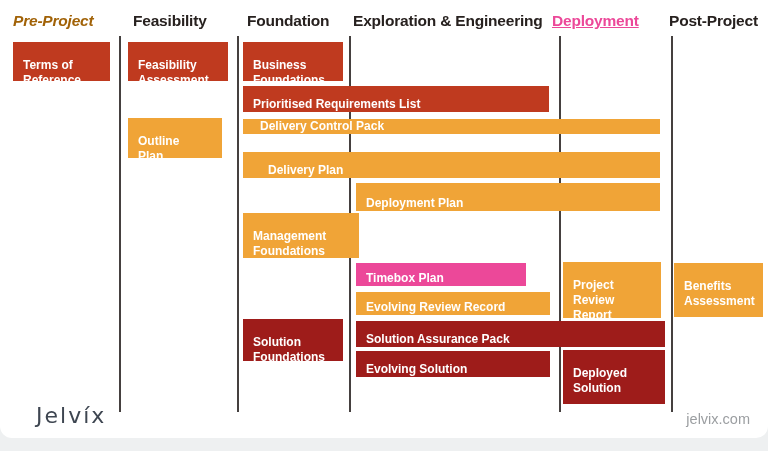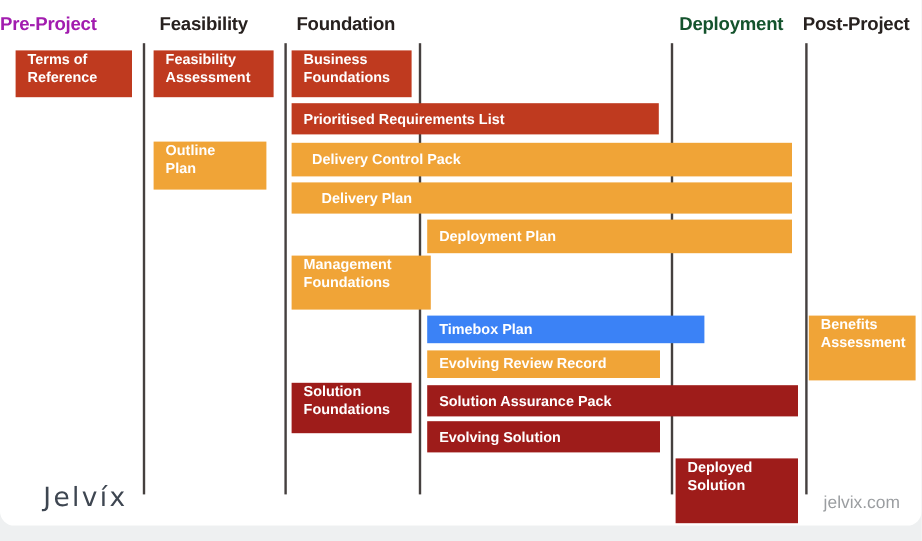--- a/index.html
+++ b/index.html
@@ -3,39 +3,40 @@
 <meta charset="utf-8">
 <style>
   * { margin:0; padding:0; box-sizing:border-box; }
   html,body { width:768px; height:451px; overflow:hidden;
     background:#eef0f1; font-family:"Liberation Sans", sans-serif; }
   .card { position:relative; width:768px; height:438px; background:#ffffff;
     border-radius:0 0 12px 12px; }
   .phase-label { position:absolute; top:12px; font-size:15.5px; font-weight:800;
     color:#27211f; letter-spacing:-0.2px; white-space:nowrap; }
   .divider { position:absolute; top:36px; width:2px; height:376px; background:#45403f; }
-  .bar { position:absolute; display:flex; align-items:center;
+  .bar { position:absolute; display:flex; align-items:flex-end;
     padding:0 8px 0 10px; color:#ffffff; font-size:12px; font-weight:700;
     line-height:15px; overflow:hidden; }
-  .bar.tall { align-items:flex-start; padding-top:0; }
+  .bar.tall { align-items:flex-start; padding-top:16px; }
   .bar span { white-space:pre-line; }
   .brand { position:absolute; left:20px; top:403px; font-size:22px; color:#3e4651;
     letter-spacing:2px; font-weight:400; font-family:"DejaVu Sans", sans-serif;margin-left:16px; }
   .website { position:absolute; right:18px; top:411px; font-size:14.5px; color:#9b9ea1; }
 </style>
 </head>
 <body>
 
 <div class="card">
   <div class="brand">Jelvíx</div>
   <div class="website">jelvix.com</div>
-<div class="phase-label" style="left: 0; color: #a21caf;">Pre-Project</div>
+<div class="phase-label" style="left: 13px; color: #a16207; font-style: italic;">Pre-Project</div>
     <div class="phase-label" style="left: 133px; color: rgb(39, 33, 31);">Feasibility</div>
     <div class="phase-label" style="left: 247px; color: rgb(39, 33, 31);">Foundation</div>
-    <div class="phase-label" style="left: 566px; color: #14532d;">Deployment</div>
+    <div class="phase-label" style="left: 353px; color: rgb(39, 33, 31);">Exploration &amp; Engineering</div>
+    <div class="phase-label" style="left: 552px; color: #ec4899; text-decoration: underline;">Deployment</div>
     <div class="phase-label" style="left: 669px; color: rgb(39, 33, 31);">Post-Project</div>
     <div class="divider" style="left: 119px; background: rgb(69, 64, 63);"></div>
     <div class="divider" style="left: 237px; background: rgb(69, 64, 63);"></div>
     <div class="divider" style="left: 349px; background: rgb(69, 64, 63);"></div>
     <div class="divider" style="left: 559px; background: rgb(69, 64, 63);"></div>
     <div class="divider" style="left: 671px; background: rgb(69, 64, 63);"></div>
     <div class="bar tall" style="left: 13px; top: 42px; width: 97px; height: 39px; background: rgb(191, 58, 31);">
       <span>Terms of
 Reference</span>
     </div>
@@ -47,50 +48,55 @@
       <span>Business
 Foundations</span>
     </div>
     <div class="bar" style="left: 243px; top: 86px; width: 306px; height: 26px; background: rgb(191, 58, 31);">
       <span>Prioritised Requirements List</span>
     </div>
     <div class="bar tall" style="left: 128px; top: 118px; width: 94px; height: 40px; background: rgb(240, 164, 55);">
       <span>Outline
 Plan</span>
     </div>
-    <div class="bar" style="left: 243px; top: 119px; width: 417px; height: 28px; background: rgb(240, 164, 55); padding-left: 17px;">
+    <div class="bar" style="left: 243px; top: 119px; width: 417px; height: 15px; background: rgb(240, 164, 55); padding-left: 17px;">
       <span>Delivery Control Pack</span>
     </div>
     <div class="bar" style="left: 243px; top: 152px; width: 417px; height: 26px; background: rgb(240, 164, 55); padding-left: 25px;">
       <span>Delivery Plan</span>
     </div>
     <div class="bar" style="left: 356px; top: 183px; width: 304px; height: 28px; background: rgb(240, 164, 55);">
       <span>Deployment Plan</span>
     </div>
     <div class="bar tall" style="left: 243px; top: 213px; width: 116px; height: 45px; background: rgb(240, 164, 55);">
       <span>Management
 Foundations</span>
     </div>
-    <div class="bar" style="left: 356px; top: 263px; width: 231px; height: 23px; background: #3b82f6;">
+    <div class="bar" style="left: 356px; top: 263px; width: 170px; height: 23px; background: #ec4899;">
       <span>Timebox Plan</span>
     </div>
     <div class="bar" style="left: 356px; top: 292px; width: 194px; height: 23px; background: rgb(240, 164, 55);">
       <span>Evolving Review Record</span>
+    </div>
+    <div class="bar tall" style="left: 563px; top: 262px; width: 98px; height: 56px; background: rgb(240, 164, 55);">
+      <span>Project
+Review
+Report</span>
     </div>
     <div class="bar tall" style="left: 674px; top: 263px; width: 89px; height: 54px; background: rgb(240, 164, 55);">
       <span>Benefits
 Assessment</span>
     </div>
     <div class="bar tall" style="left: 243px; top: 319px; width: 100px; height: 42px; background: rgb(158, 28, 26);">
       <span>Solution
 Foundations</span>
     </div>
     <div class="bar" style="left: 356px; top: 321px; width: 309px; height: 26px; background: rgb(158, 28, 26);">
       <span>Solution Assurance Pack</span>
     </div>
     <div class="bar" style="left: 356px; top: 351px; width: 194px; height: 26px; background: rgb(158, 28, 26);">
       <span>Evolving Solution</span>
     </div>
-    <div class="bar tall" style="left: 563px; top: 350px; width: 102px; height: 54px; background: rgb(158, 28, 26); margin-top: 32px;">
+    <div class="bar tall" style="left: 563px; top: 350px; width: 102px; height: 54px; background: rgb(158, 28, 26);">
       <span>Deployed
 Solution</span>
     </div>
   </div>
 
 </body></html>

